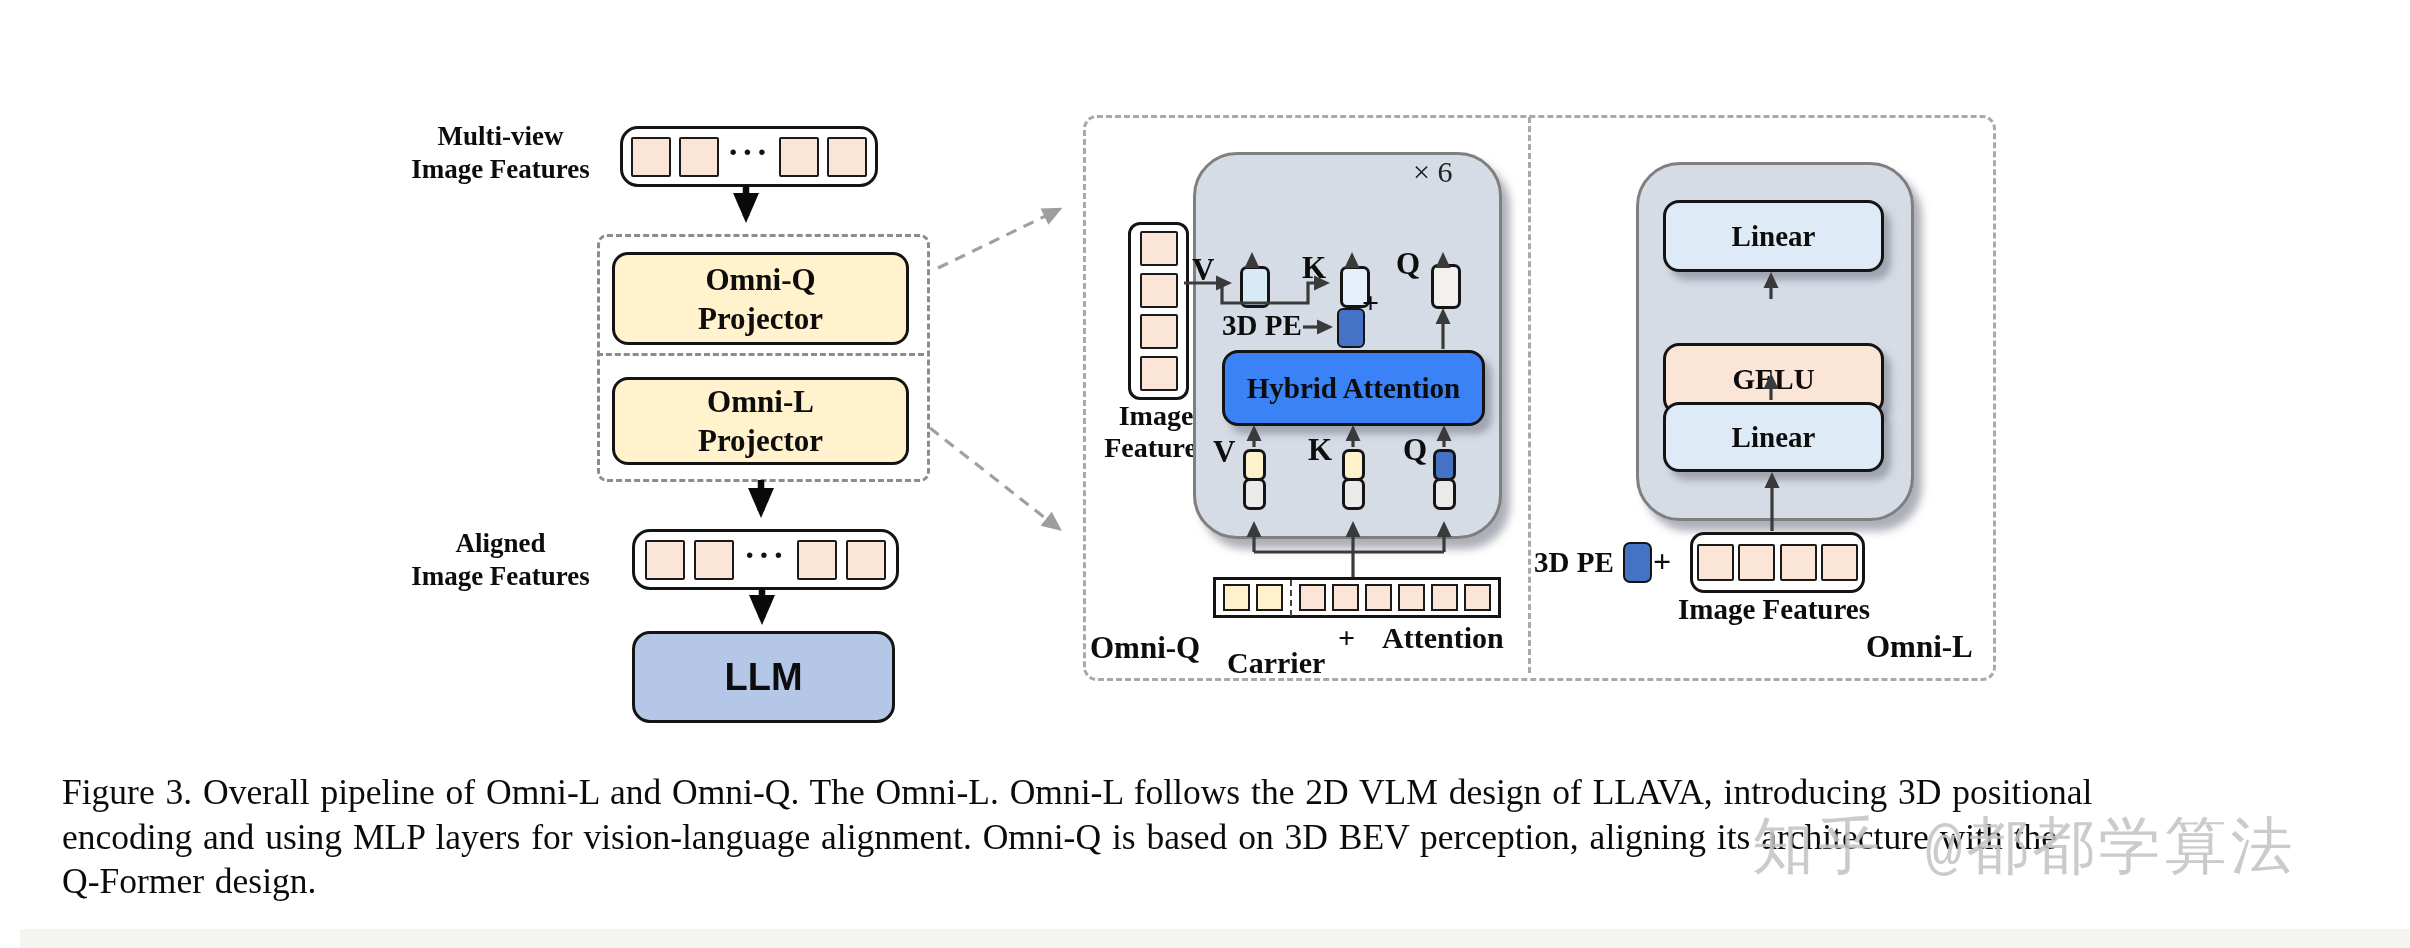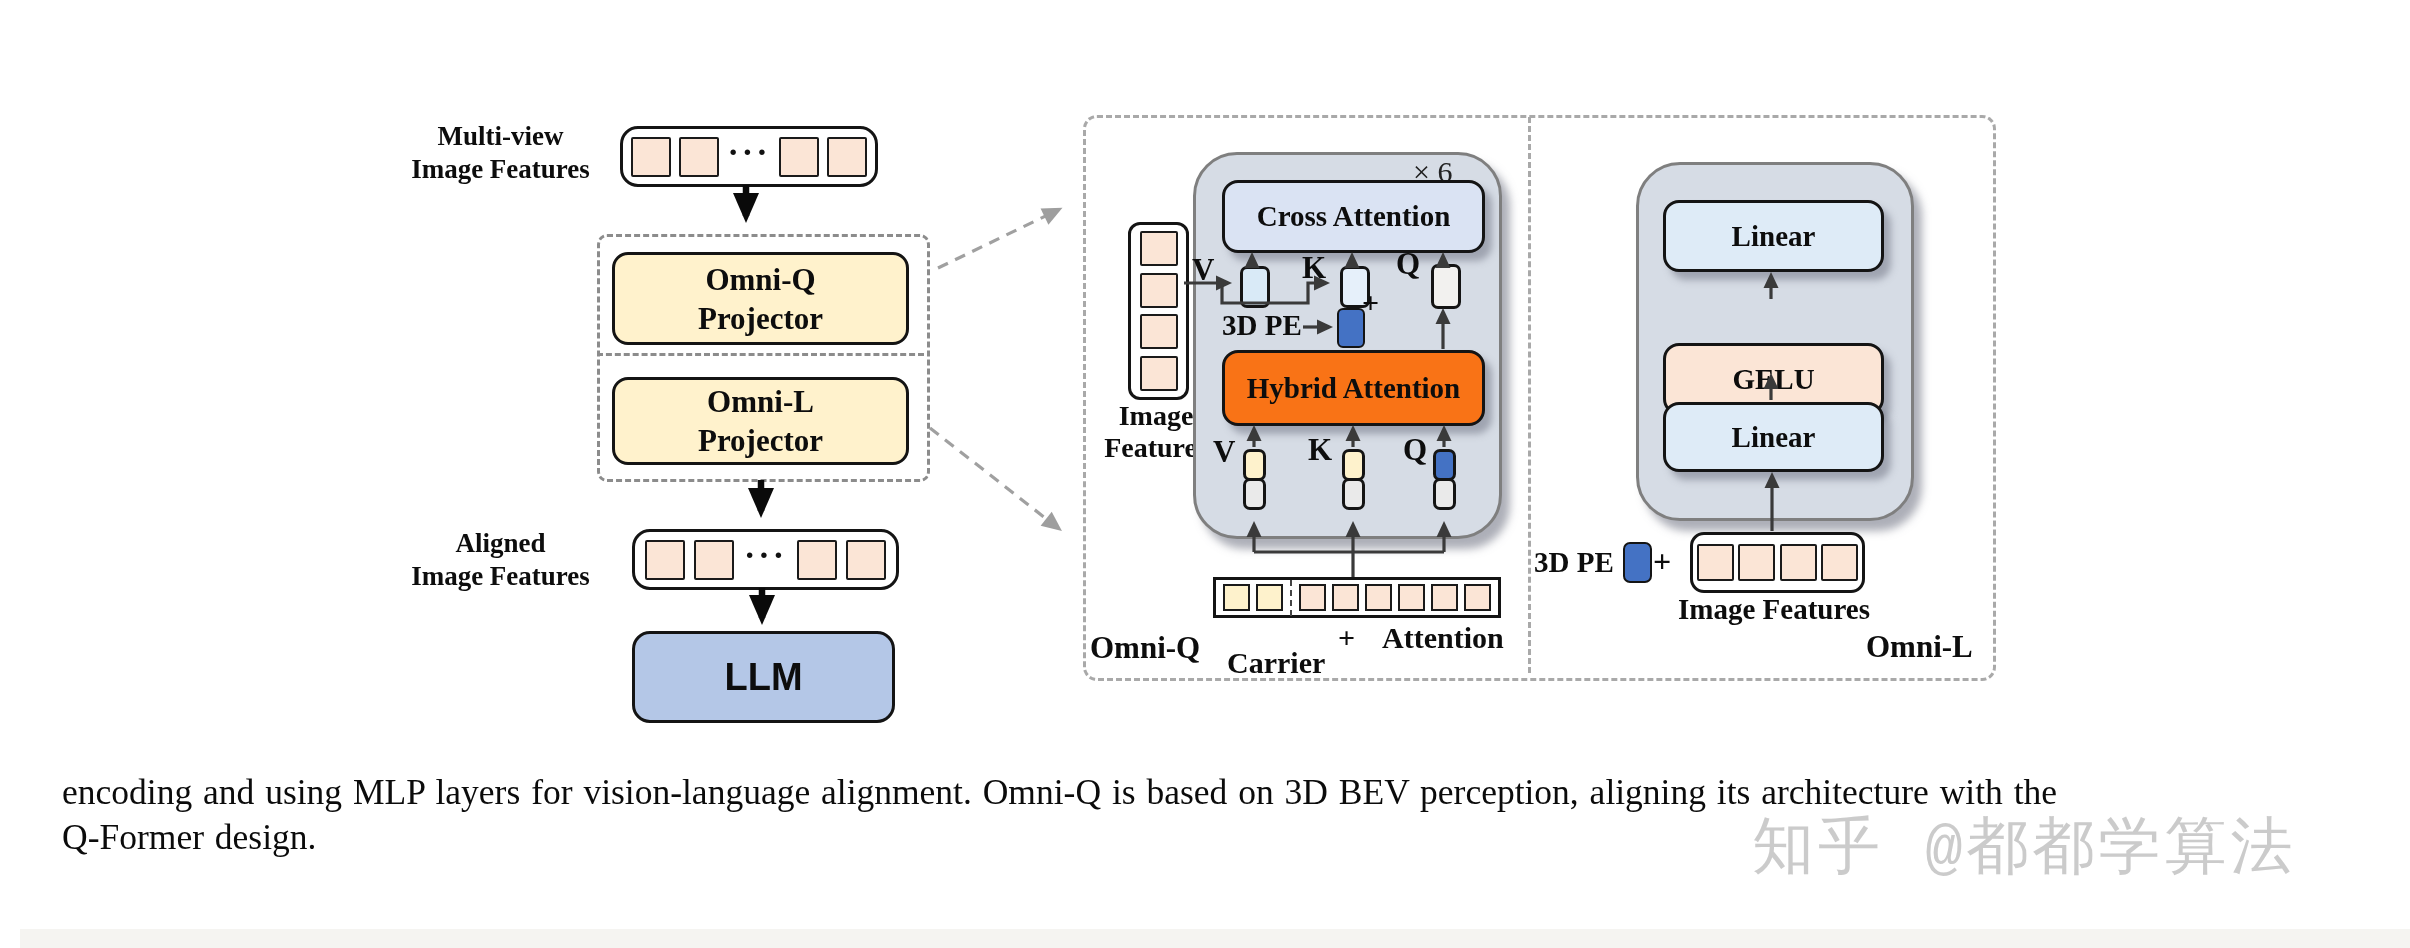--- a/index.html
+++ b/index.html
@@ -45,21 +45,21 @@
   #panel{left:1083px;top:115px;width:907px;height:560px;}
   #panel-divider{left:1528px;top:117px;width:0;height:556px;border-left:3px dashed #A9A9A9;}
 
   
   #ifcol{left:1128px;top:222px;width:55px;height:172px;border:3px solid #141414;border-radius:12px;
          background:#fff;display:flex;flex-direction:column;align-items:center;justify-content:space-evenly;}
   #ifcol-label{left:1075px;top:400px;width:162px;text-align:center;font-size:28px;line-height:32px;}
   #blockq{left:1193px;top:152px;width:303px;height:381px;}
   #x6{left:1413px;top:155px;font-size:30px;color:#222;}
   #cross{left:1222px;top:180px;width:257px;height:67px;background:#DAE3F3;font-size:29px;}
-  #hybrid{left:1222px;top:350px;width:257px;height:70px;background:#f97316;font-size:29px;}
+  #hybrid{left:1222px;top:350px;width:257px;height:70px;background:#3b82f6;font-size:29px;}
   #vu-label{left:1192px;top:252px;} #ku-label{left:1302px;top:250px;} #qu-label{left:1396px;top:246px;}
   #vu{left:1240px;top:266px;background:#D9EAF7;} #ku{left:1340px;top:266px;background:#E6F0FA;}
   #qu{left:1431px;top:264px;height:39px;background:#F2F1EF;}
   #pe-q-label{left:1222px;top:309px;font-size:29px;}
   #pe-q-box{left:1337px;top:308px;width:24px;height:36px;background:#4472C4;border:2.5px solid #141414;border-radius:6px;}
   #plus-q{left:1362px;top:286px;font-size:30px;}
   #vl-label{left:1213px;top:434px;} #kl-label{left:1308px;top:432px;} #ql-label{left:1403px;top:432px;}
   #pair-v{left:1243px;top:449px;} #pair-k{left:1342px;top:449px;} #pair-q{left:1433px;top:449px;}
   #pair-v div:first-child,#pair-k div:first-child{background:#FEF2CC;}
   #pair-q div:first-child{background:#4472C4;}
@@ -140,21 +140,20 @@
     <div class="sq sq31"></div>
     <div class="sq sq31"></div>
     <div class="sq sq31"></div>
   </div>
   <div class="abs serifb prelines" id="ifcol-label">Image
 Features</div>
 
   <div class="grayblock" id="blockq"></div>
   <div class="abs" id="x6">× 6</div>
 
-  <div class="node shadowed" id="cross">Cross Attention</div>
 
   <span class="vkqlab" id="vu-label">V</span>
   <span class="vkqlab" id="ku-label">K</span>
   <span class="vkqlab" id="qu-label">Q</span>
   <div class="smallbox" id="vu"></div>
   <div class="smallbox" id="ku"></div>
   <div class="smallbox" id="qu"></div>
 
   <span class="abs serifb" id="pe-q-label">3D PE</span>
   <div class="abs" id="pe-q-box"></div>
@@ -206,20 +205,21 @@
   <div class="abs" id="ifl">
     <div class="sq sq33"></div>
     <div class="sq sq33"></div>
     <div class="sq sq33"></div>
     <div class="sq sq33"></div>
   </div>
   <span class="abs serifb" id="ifl-label">Image Features</span>
   <span class="abs serifb" id="omnil-label">Omni-L</span>
 
   <div class="abs" id="caption">
+    <div>Figure 3. Overall pipeline of Omni-L and Omni-Q. The Omni-L. Omni-L follows the 2D VLM design of LLAVA, introducing 3D positional</div>
     <div>encoding and using MLP layers for vision-language alignment. Omni-Q is based on 3D BEV perception, aligning its architecture with the</div>
     <div>Q-Former design.</div>
   </div>
 
   <div class="abs" id="watermark">知乎 @都都学算法</div>
   <div class="abs" id="bottomstrip"></div>
 
   <svg id="overlay" viewBox="0 0 2410 948">
     <defs>
       <marker id="mb" markerUnits="userSpaceOnUse" markerWidth="34" markerHeight="30" refX="24" refY="15" orient="auto">

